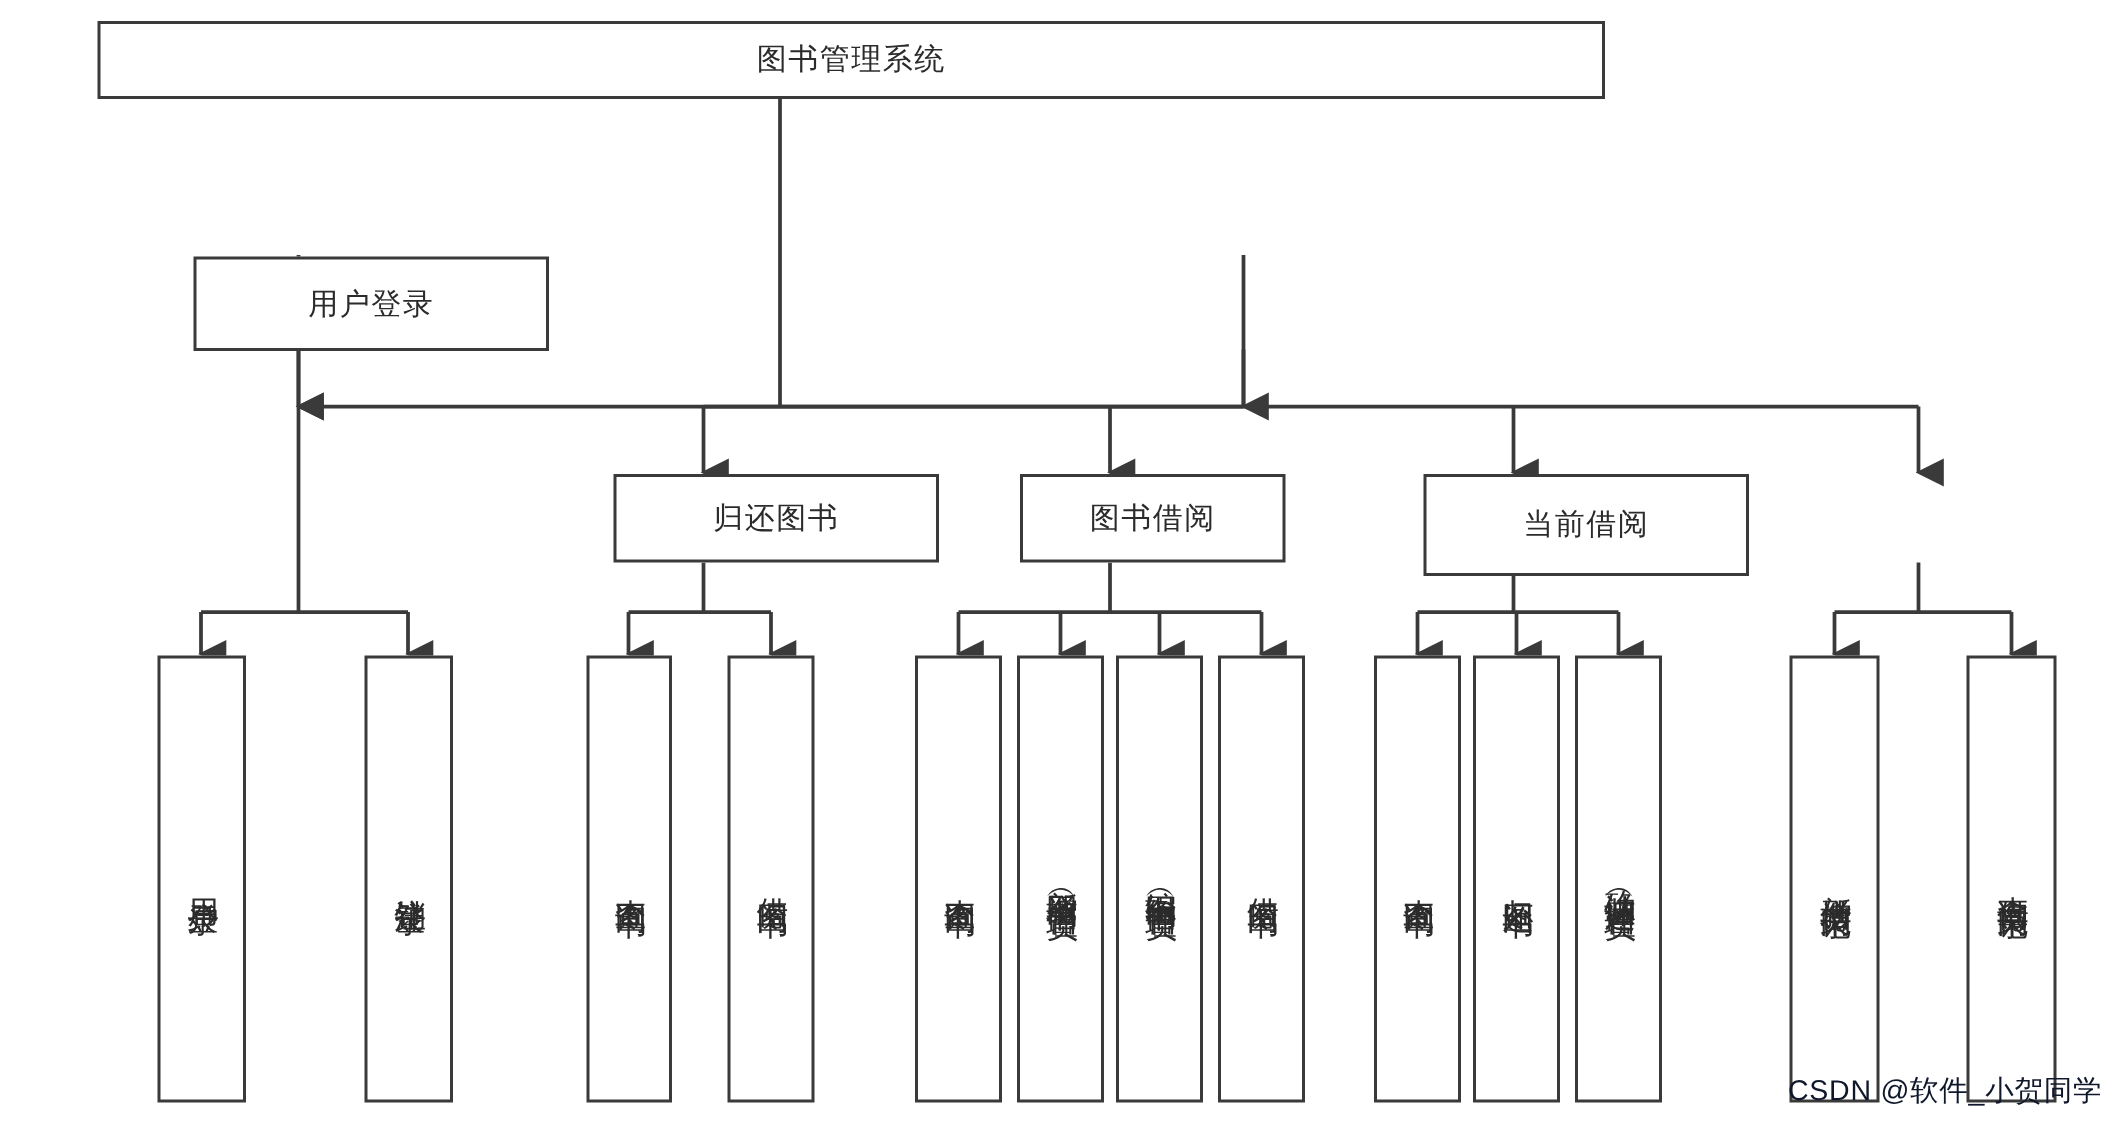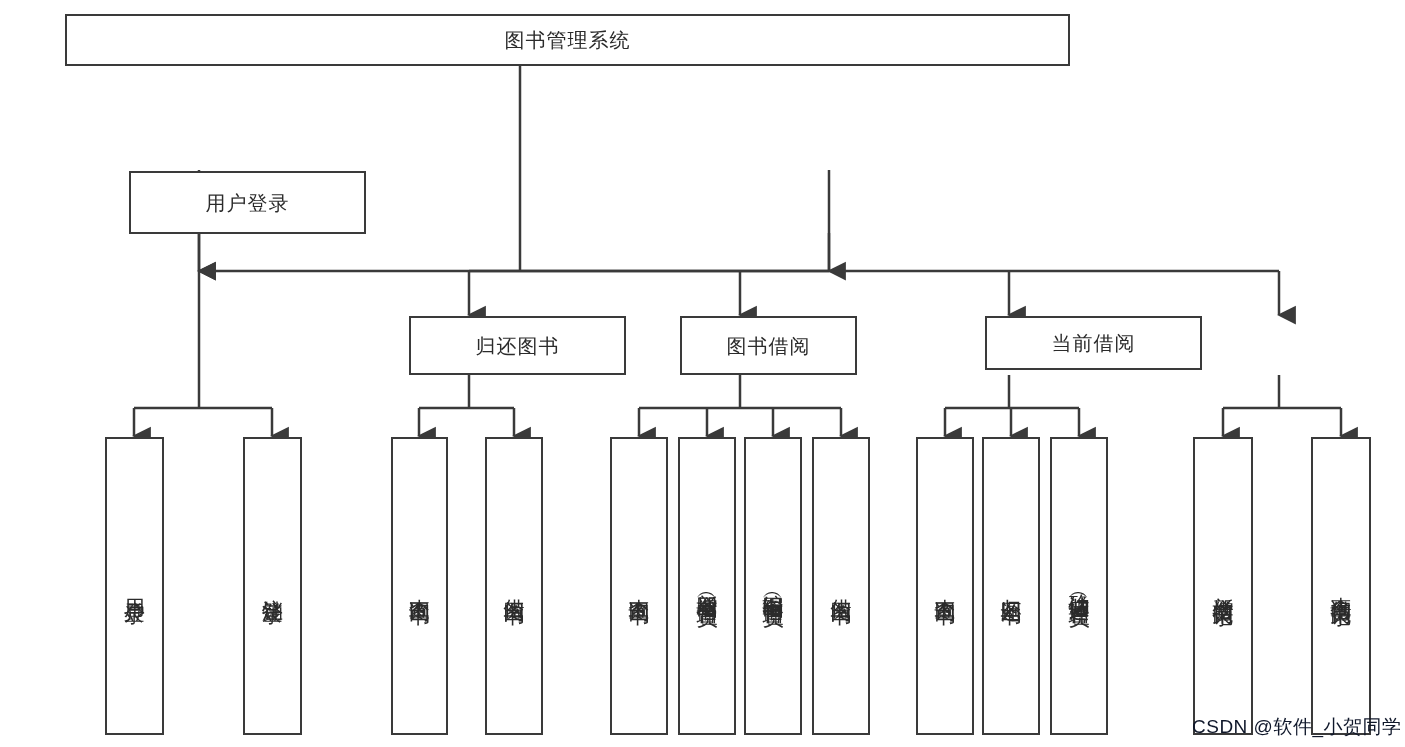--- a/index.html
+++ b/index.html
@@ -138,21 +138,21 @@
 
 
   <div class="node horiz" style="left:361px; top:316px; width:217px; height:59px;">
     <span class="hlabel">归还图书</span>
   </div>
 
   <div class="node horiz" style="left:632px; top:316px; width:177px; height:59px;">
     <span class="hlabel">图书借阅</span>
   </div>
 
-  <div class="node horiz" style="left:937px; top:316px; width:217px; height:54px;">
+  <div class="node horiz" style="left:901px; top:316px; width:217px; height:68px;">
     <span class="hlabel">当前借阅</span>
   </div>
 
 
   <div class="node vert" style="left:105px; top:437px; width:59px; height:298px;">
     <span class="vlabel">用户登录</span>
   </div>
 
   <div class="node vert" style="left:243px; top:437px; width:59px; height:298px;">
     <span class="vlabel">注销登录</span>

